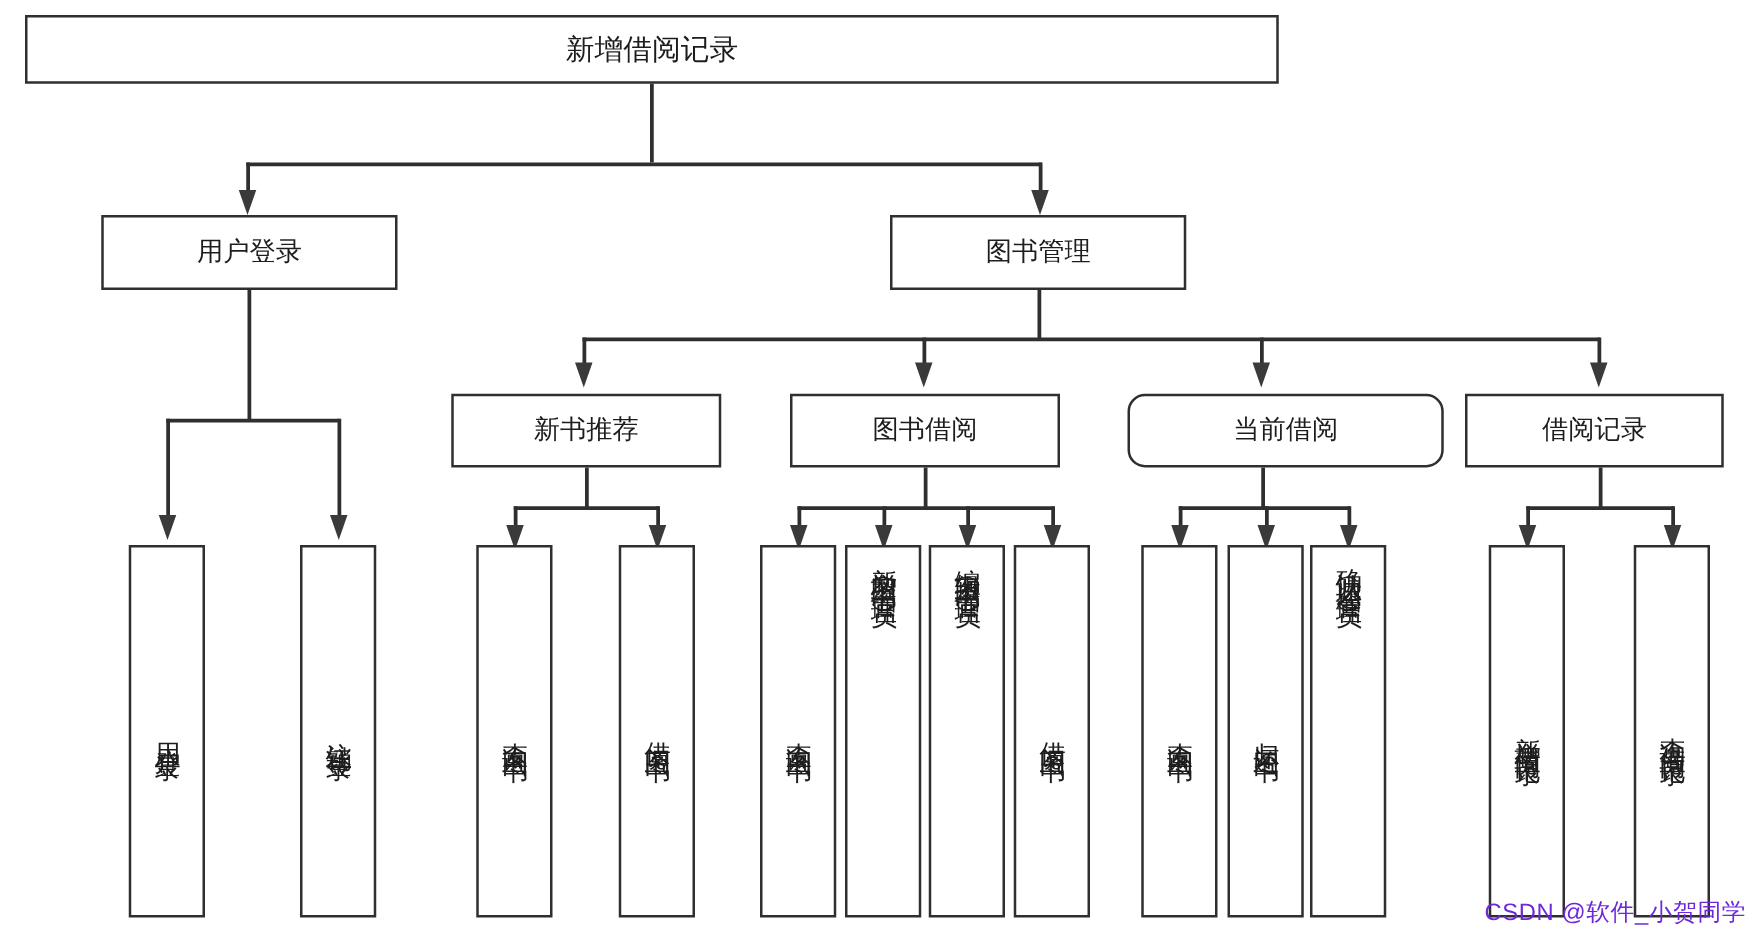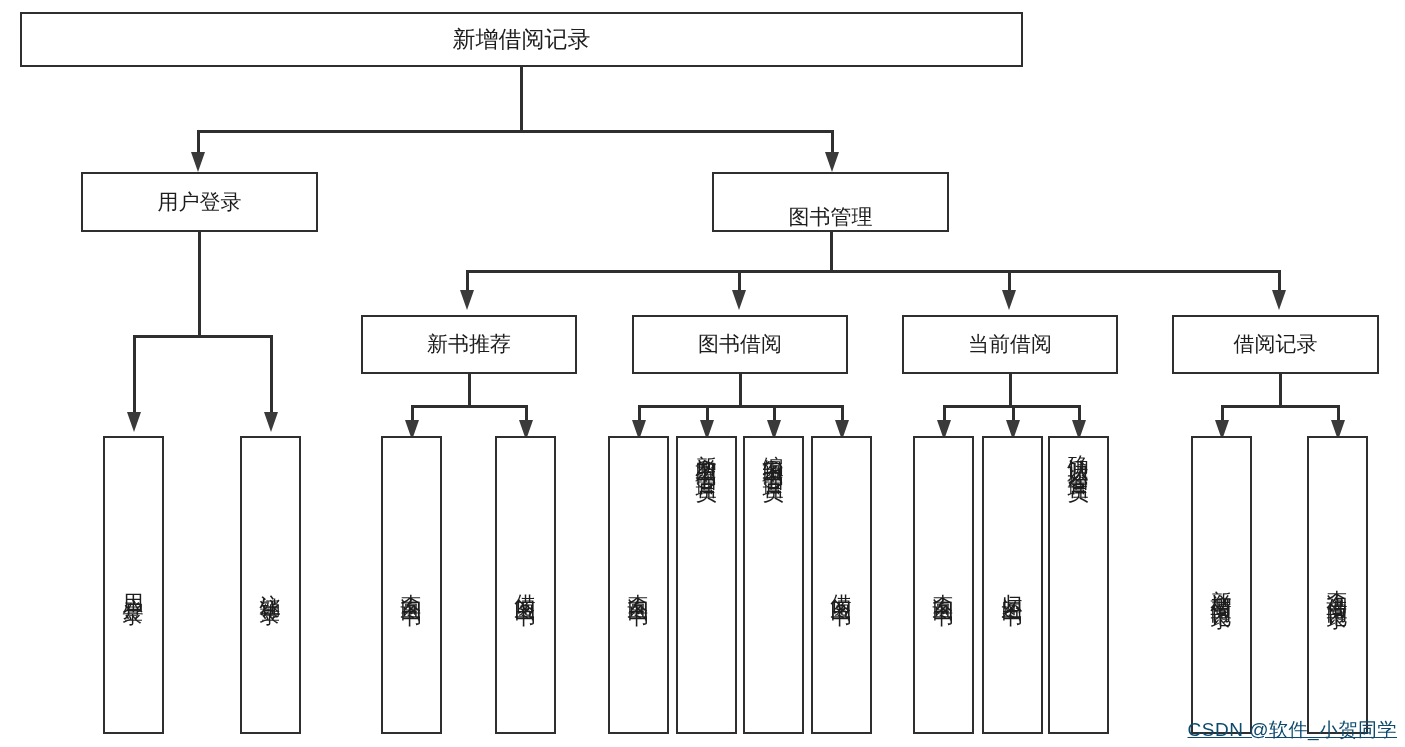--- a/index.html
+++ b/index.html
@@ -72,24 +72,23 @@
     border-right: 7px solid transparent;
     border-top: 20px solid #3a3a3a;
   }
 
   
   .watermark {
     position: absolute;
     right: 8px;
     bottom: 4px;
     font-size: 19px;
-    color: #0c4a6e;
+    color: #6d28d9;
     white-space: nowrap;
     letter-spacing: 0.5px;
-    text-decoration: underline;
   }
 </style>
 </head>
 <body>
 
 <div id="stage">
 
   <div class="node level1" style="left:20px; top:12px; width:1003px; height:55px;">
     <span class="lbl">新增借阅记录</span>
   </div>
@@ -100,21 +99,21 @@
 
   <div class="vline" style="left:197px; top:130px; height:26px;"></div>
   <div class="arrow" style="left:191px; top:152px;"></div>
   <div class="vline" style="left:831px; top:130px; height:26px;"></div>
   <div class="arrow" style="left:825px; top:152px;"></div>
 
   <div class="node level2" style="left:81px; top:172px; width:237px; height:60px;">
     <span class="lbl">用户登录</span>
   </div>
 
-  <div class="node level2" style="left:712px; top:172px; width:237px; height:60px;align-items:flex-end;">
+  <div class="node level2" style="left:712px; top:172px; width:237px; height:60px;">
     <span class="lbl">图书管理</span>
   </div>
 
   <div class="vline" style="left:198px; top:232px; height:105px;"></div>
   <div class="hline" style="left:133px; top:335px; width:139px;"></div>
   <div class="vline" style="left:133px; top:335px; height:80px;"></div>
   <div class="arrow" style="left:127px; top:412px;"></div>
   <div class="vline" style="left:270px; top:335px; height:80px;"></div>
   <div class="arrow" style="left:264px; top:412px;"></div>
 
@@ -128,21 +127,21 @@
   <div class="arrow" style="left:1002px; top:290px;"></div>
   <div class="vline" style="left:1278px; top:270px; height:23px;"></div>
   <div class="arrow" style="left:1272px; top:290px;"></div>
 
   <div class="node level3" style="left:361px; top:315px; width:216px; height:59px;">
     <span class="lbl">新书推荐</span>
   </div>
   <div class="node level3" style="left:632px; top:315px; width:216px; height:59px;">
     <span class="lbl">图书借阅</span>
   </div>
-  <div class="node level3" style="left:902px; top:315px; width:216px; height:59px;">
+  <div class="node level3" style="left:902px; top:315px; width:253px; height:59px;border-radius:14px;">
     <span class="lbl">当前借阅</span>
   </div>
   <div class="node level3" style="left:1172px; top:315px; width:207px; height:59px;">
     <span class="lbl">借阅记录</span>
   </div>
 
   <div class="vline" style="left:468px; top:374px; height:33px;"></div>
   <div class="hline" style="left:411px; top:405px; width:116px;"></div>
   <div class="vline" style="left:411px; top:405px; height:18px;"></div>
   <div class="arrow" style="left:405px; top:420px;"></div>

